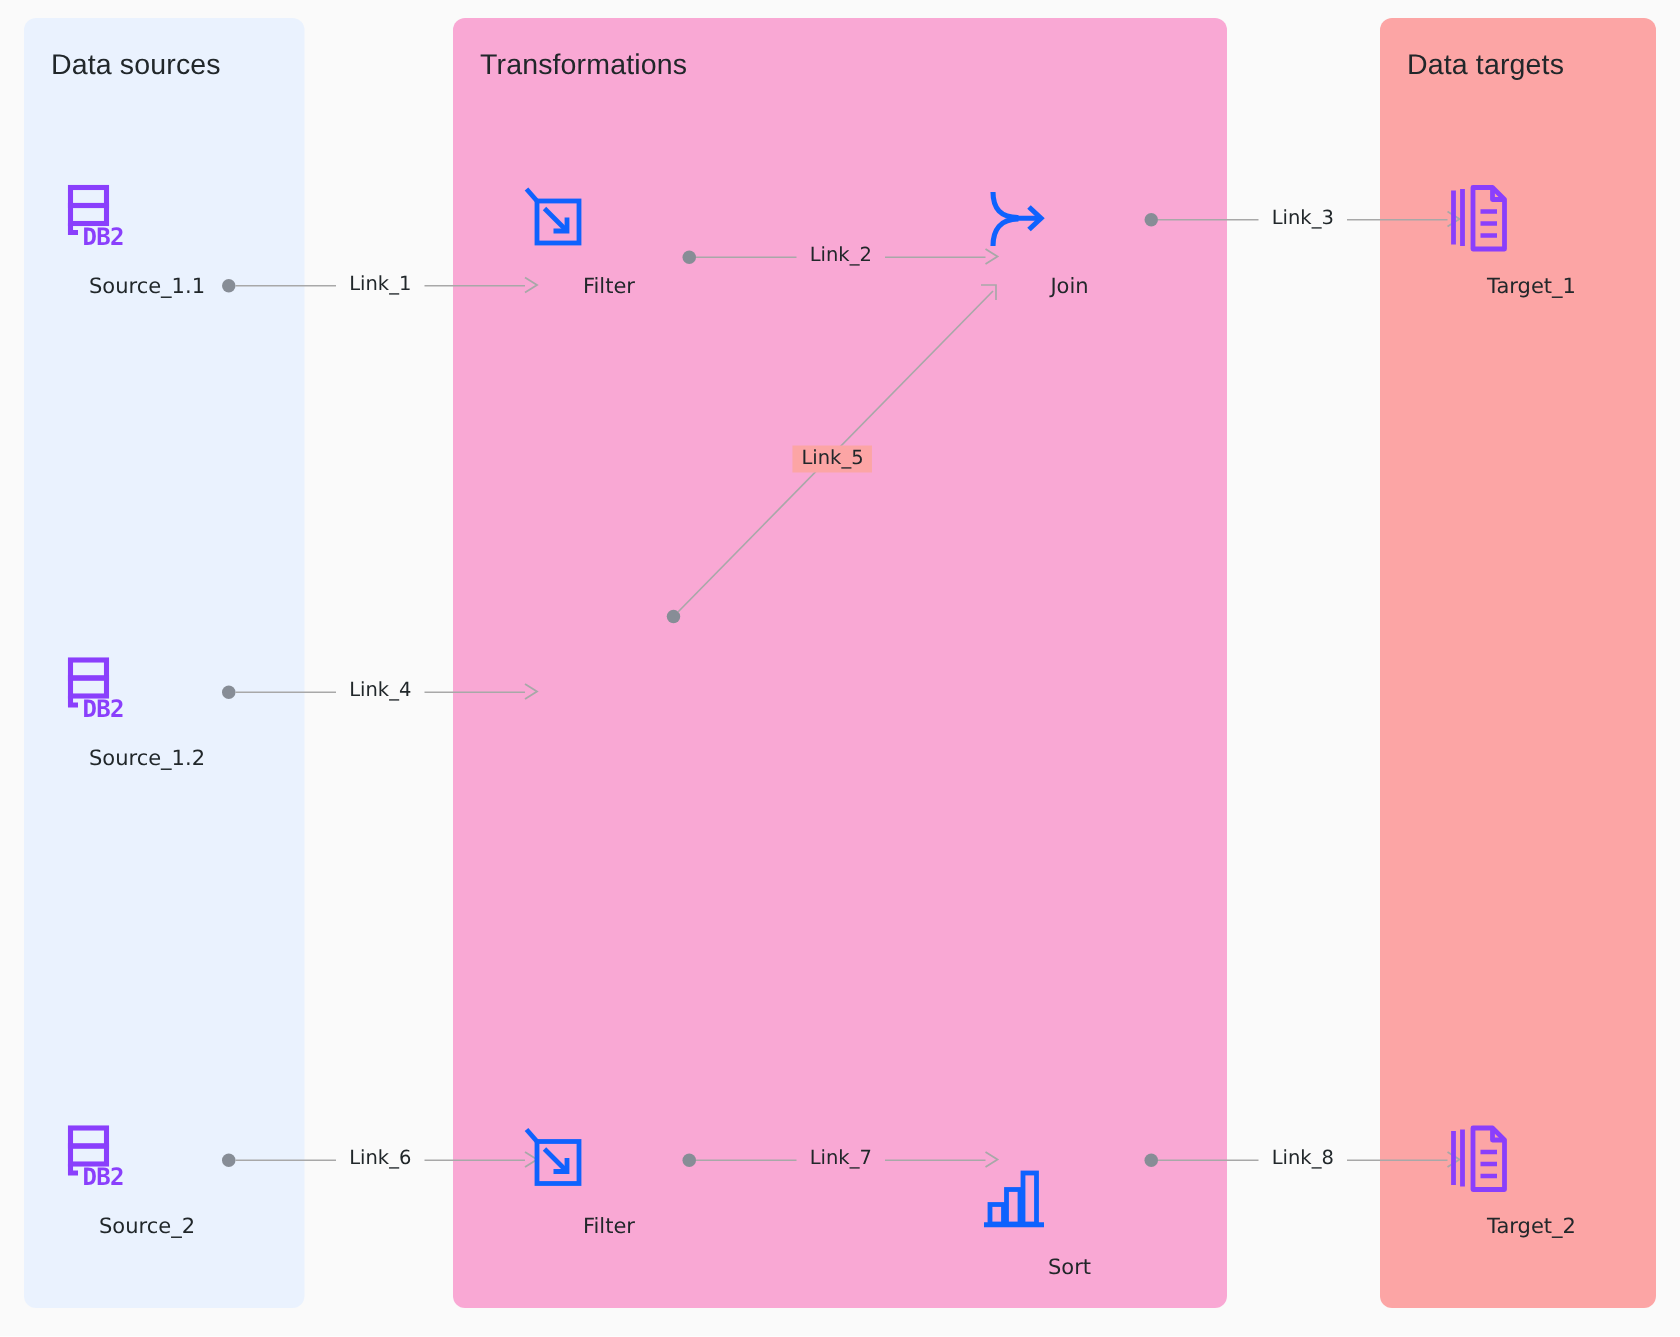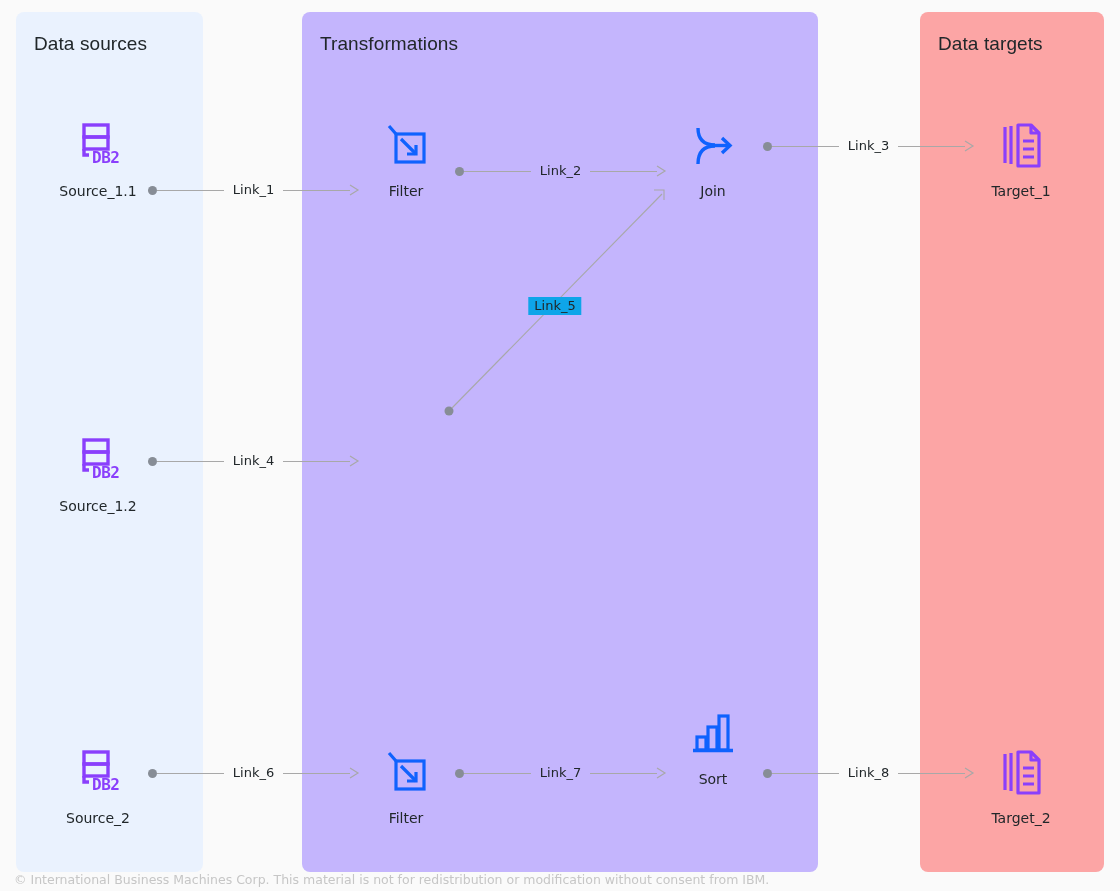--- a/index.html
+++ b/index.html
@@ -32,36 +32,36 @@
     left: 18px;
     top: 20px;
     font-size: 19px;
     line-height: 24px;
     color: #21272a;
     font-weight: 400;
     letter-spacing: .1px;
     white-space: nowrap;
   }
   .lane-sources      { left: 16px;  top: 12px; width: 187px; height: 860px; background: #eaf2fe; }
-  .lane-transform    { left: 302px; top: 12px; width: 516px; height: 860px; background: #c4b5fd; }
+  .lane-transform    { left: 302px; top: 12px; width: 516px; height: 860px; background: #f9a8d4; }
   .lane-targets      { left: 920px; top: 12px; width: 184px; height: 860px; background: #fca5a5; }
 
   
   .node {
     position: absolute;
     width: 120px;
     margin-left: -60px;
     text-align: center;
     user-select: none;
   }
   .node .glyph {
     height: 48px;
     display: flex;
     align-items: center;
-    justify-content: center;
+    justify-content: flex-start;
   }
   .node .node-label {
     margin-top: 13px;
     font-size: 14px;
     line-height: 16px;
     color: #21272a;
     font-family: "DejaVu Sans", sans-serif;
     white-space: nowrap;
   }
 
@@ -103,21 +103,21 @@
   .link .chev svg { display: block; }
 
   
   .diag-link { position: absolute; left: 0; top: 0; width: 1120px; height: 891px; pointer-events: none; }
   .diag-label {
     position: absolute;
     font-size: 13px;
     line-height: 16px;
     color: #21272a;
     font-family: "DejaVu Sans", sans-serif;
-    background: #0ea5e9;
+    background: #fca5a5;
     padding: 1px 6px;
     white-space: nowrap;
     transform: translate(-50%, -50%);
   }
 
   
   .footer {
     position: absolute;
     left: 14px;
     bottom: 3px;
@@ -331,21 +331,21 @@
           <path d="M5 3 L12 11"></path>
           <rect x="12" y="11" width="28" height="28"></rect>
           <path d="M17 16 L32 31"></path>
           <path d="M32 22 L32 31 L23 31"></path>
         </g>
       </svg>
     </div>
     <div class="node-label">Filter</div>
   </div>
 
-  <div class="node" style="left:713px; top:710px;">
+  <div class="node" style="left:713px; top:776px;">
     <div class="glyph">
       <svg width="46" height="44" viewBox="0 0 46 44">
         <g fill="none" stroke="#0f62fe" stroke-width="3.2">
           <rect x="7" y="25" width="9" height="13"></rect>
           <rect x="18" y="15" width="9" height="23"></rect>
           <rect x="29" y="4" width="9" height="34"></rect>
           <path d="M3 38.5 L43 38.5" stroke-width="3.4"></path>
         </g>
       </svg>
     </div>
@@ -364,15 +364,14 @@
         <g stroke="#8a3ffc" stroke-width="3" stroke-linecap="butt">
           <path d="M26 19 L37 19"></path>
           <path d="M26 27 L37 27"></path>
           <path d="M26 35 L37 35"></path>
         </g>
       </svg>
     </div>
     <div class="node-label">Target_2</div>
   </div>
 
-  <div class="footer">© International Business Machines Corp. This material is not for redistribution or modification without consent from IBM.</div>
 
 </div>
 
 </body></html>

